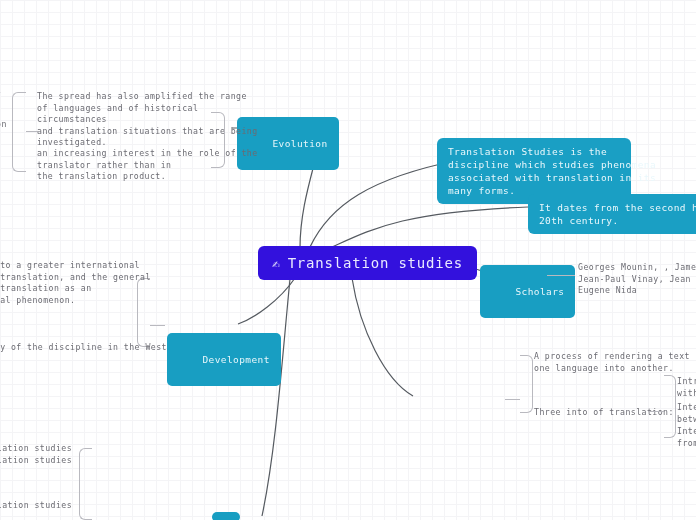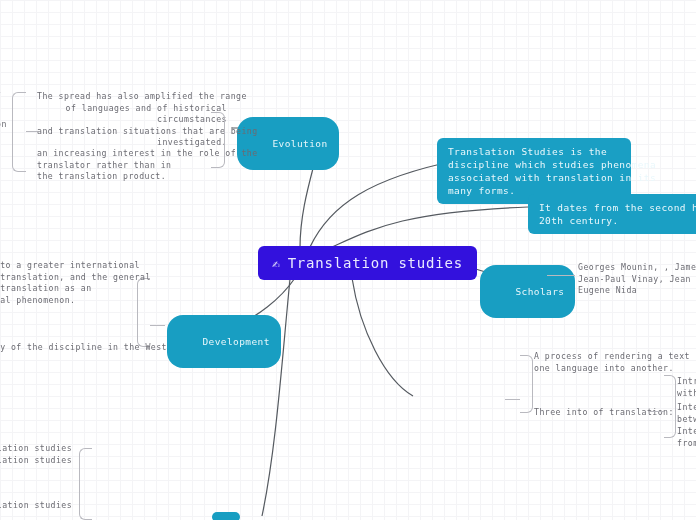--- a/index.html
+++ b/index.html
@@ -23,21 +23,21 @@
     position: absolute;
     left: 0;
     top: 0;
     width: 696px;
     height: 520px;
     pointer-events: none;
   }
   .node {
     position: absolute;
     box-sizing: border-box;
-    border-radius: 16px;
+    border-radius: 5px;
     color: #ffffff;
     font-size: 9.5px;
     line-height: 13px;
     letter-spacing: 0.4px;
     white-space: pre;
     padding: 7px 11px;
   }
   .node.root {
     background: #3311dd;
     border-radius: 6px;
@@ -117,21 +117,21 @@
     <span>Translation studies</span>
   </div>
 
   <div class="node topic" style="left:237px; top:117px;">
     <span>Evolution</span>
   </div>
 
   <div class="bracket left-side" style="left:12px; top:92px; width:14px; height:80px;"></div>
   <div class="stub" style="left:26px; top:131px; width:12px;"></div>
 
-  <div class="leaf" style="left:37px; top:91px; width:190px;text-align:right;">The spread has also amplified the range
+  <div class="leaf" style="left:37px; top:91px; width:190px;">The spread has also amplified the range
 of languages and of historical
 circumstances
 and translation situations that are being
 investigated.</div>
   <div class="leaf" style="left:37px; top:148px; width:190px;">an increasing interest in the role of the
 translator rather than in
 the translation product.</div>
 
   <div class="leaf" style="left:-4px; top:85px;">l</div>
   <div class="leaf" style="left:-4px; top:119px;">on</div>
@@ -164,21 +164,21 @@
   <div class="stub" style="left:648px; top:411px; width:16px;"></div>
   <div class="bracket right-side" style="left:664px; top:375px; width:12px; height:63px;"></div>
 
   <div class="leaf" style="left:677px; top:376px;">Intra
 withi</div>
   <div class="leaf" style="left:677px; top:402px;">Inter
 betwe</div>
   <div class="leaf" style="left:677px; top:426px;">Inter
 from</div>
 
-  <div class="node topic" style="left:167px; top:315px;">
+  <div class="node topic" style="left:167px; top:333px;">
     <span>Development</span>
   </div>
   <div class="stub" style="left:150px; top:325px; width:15px;"></div>
   <div class="bracket left-side" style="left:137px; top:278px; width:13px; height:69px;"></div>
 
   <div class="leaf" style="left:-16px; top:260px;">ng to a greater international
 or translation, and the general
 in translation as an
 tural phenomenon.</div>
   <div class="leaf" style="left:-16px; top:342px;">tory of the discipline in the West</div>

